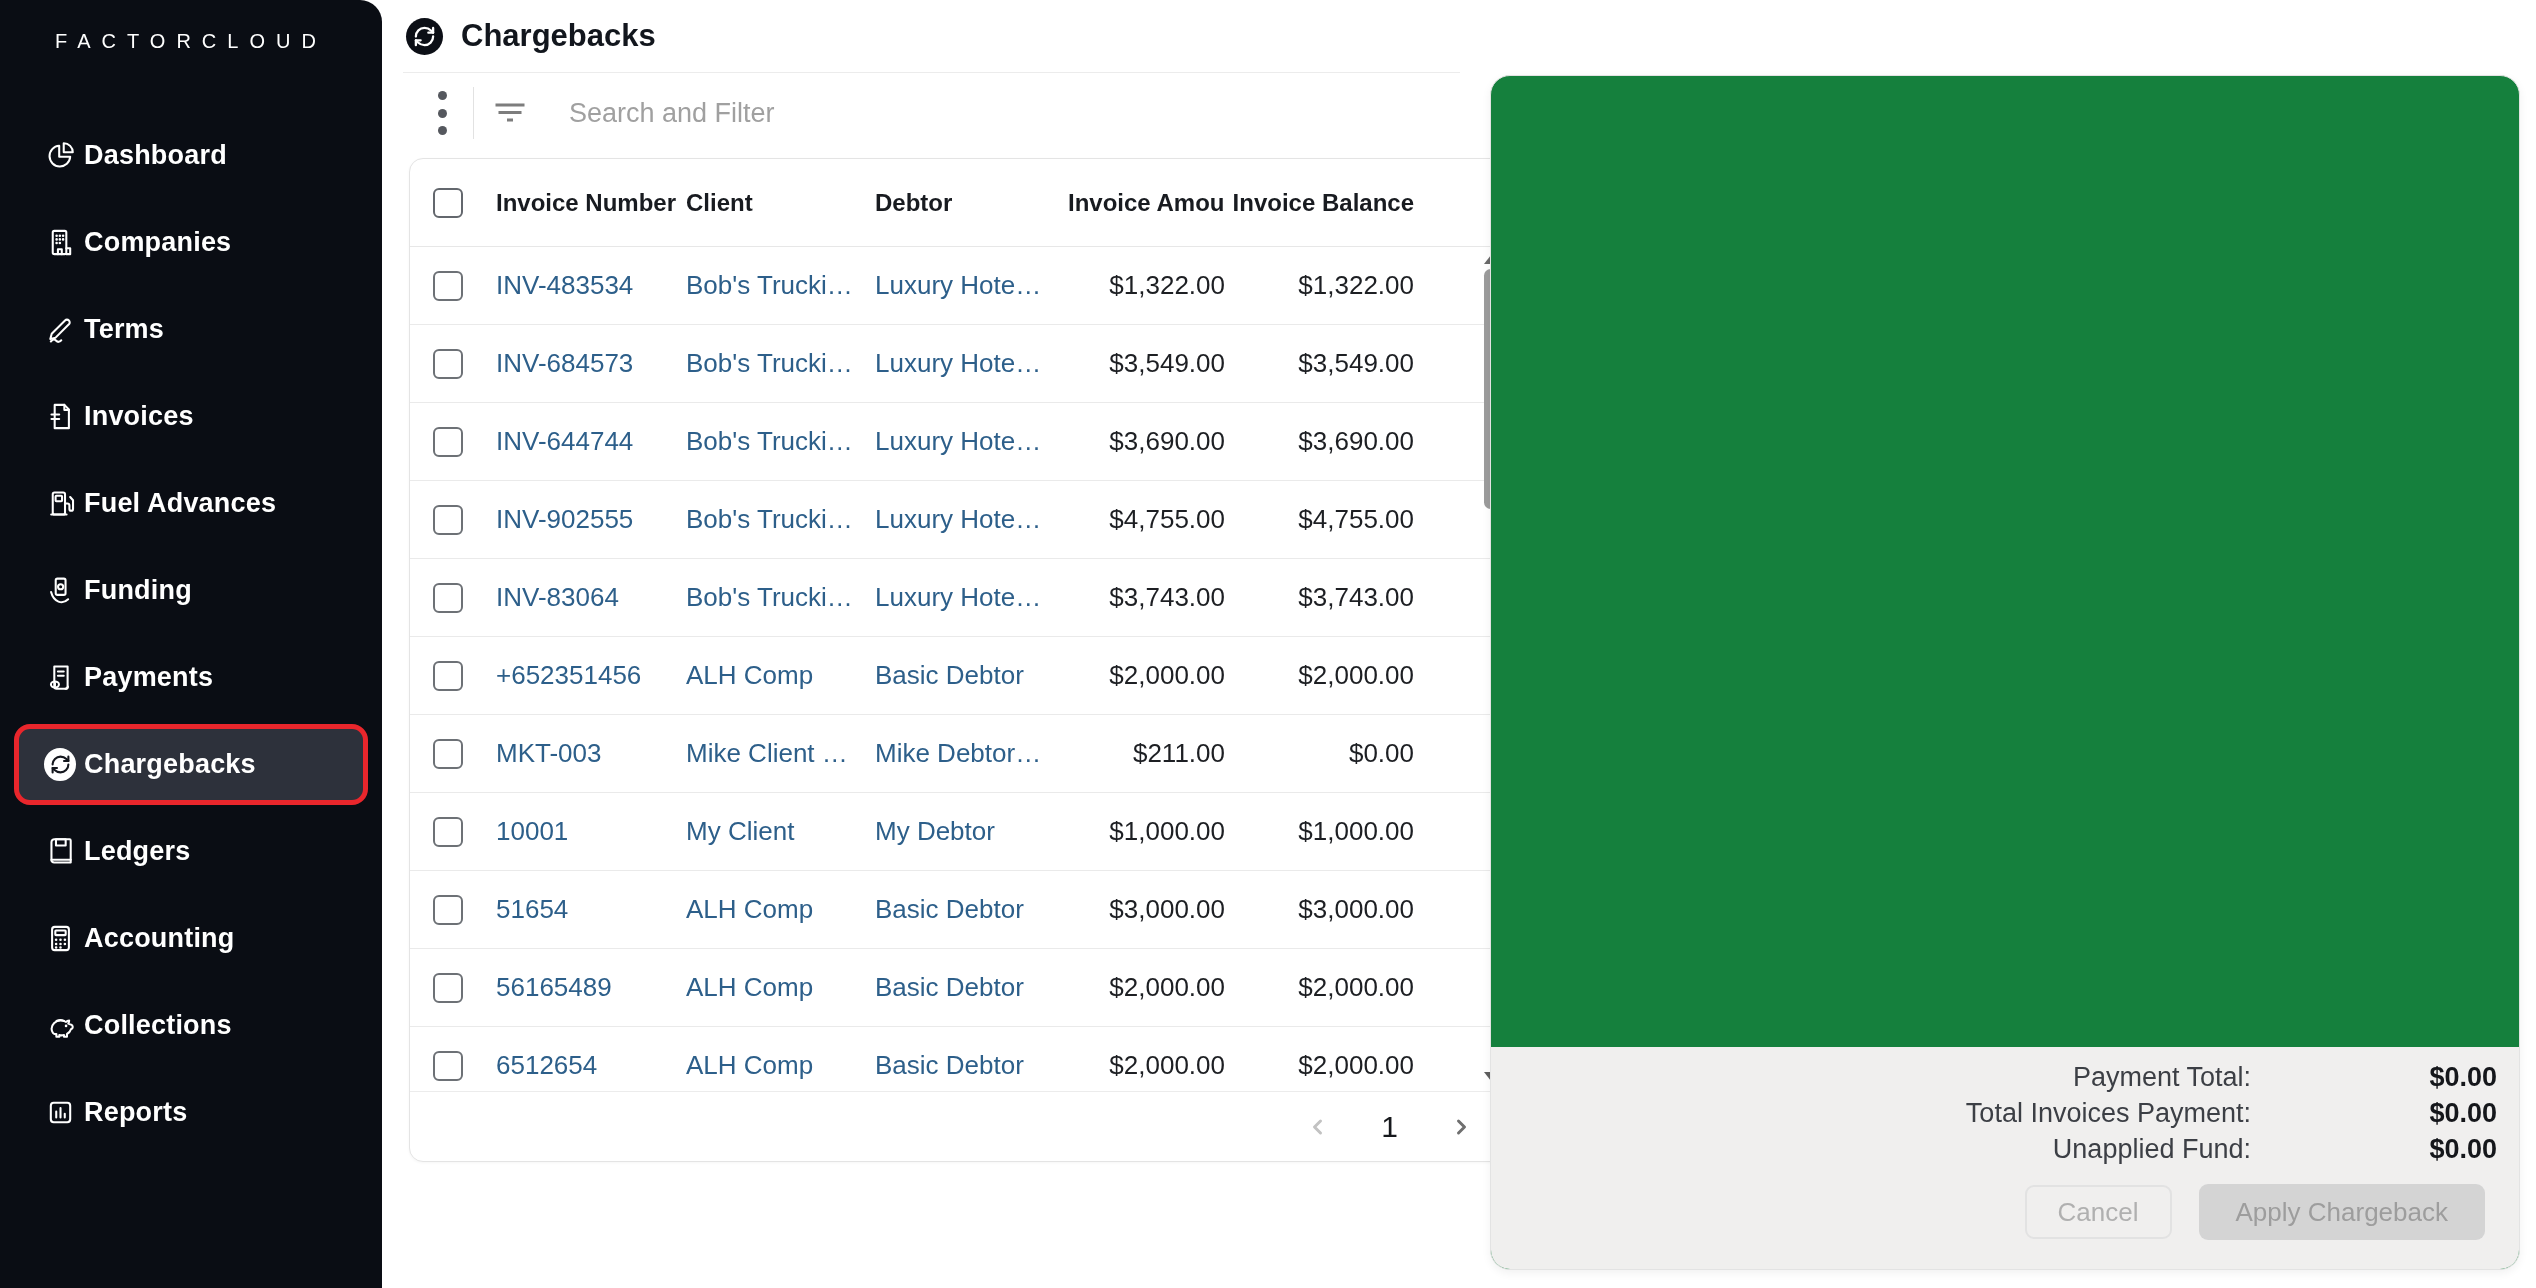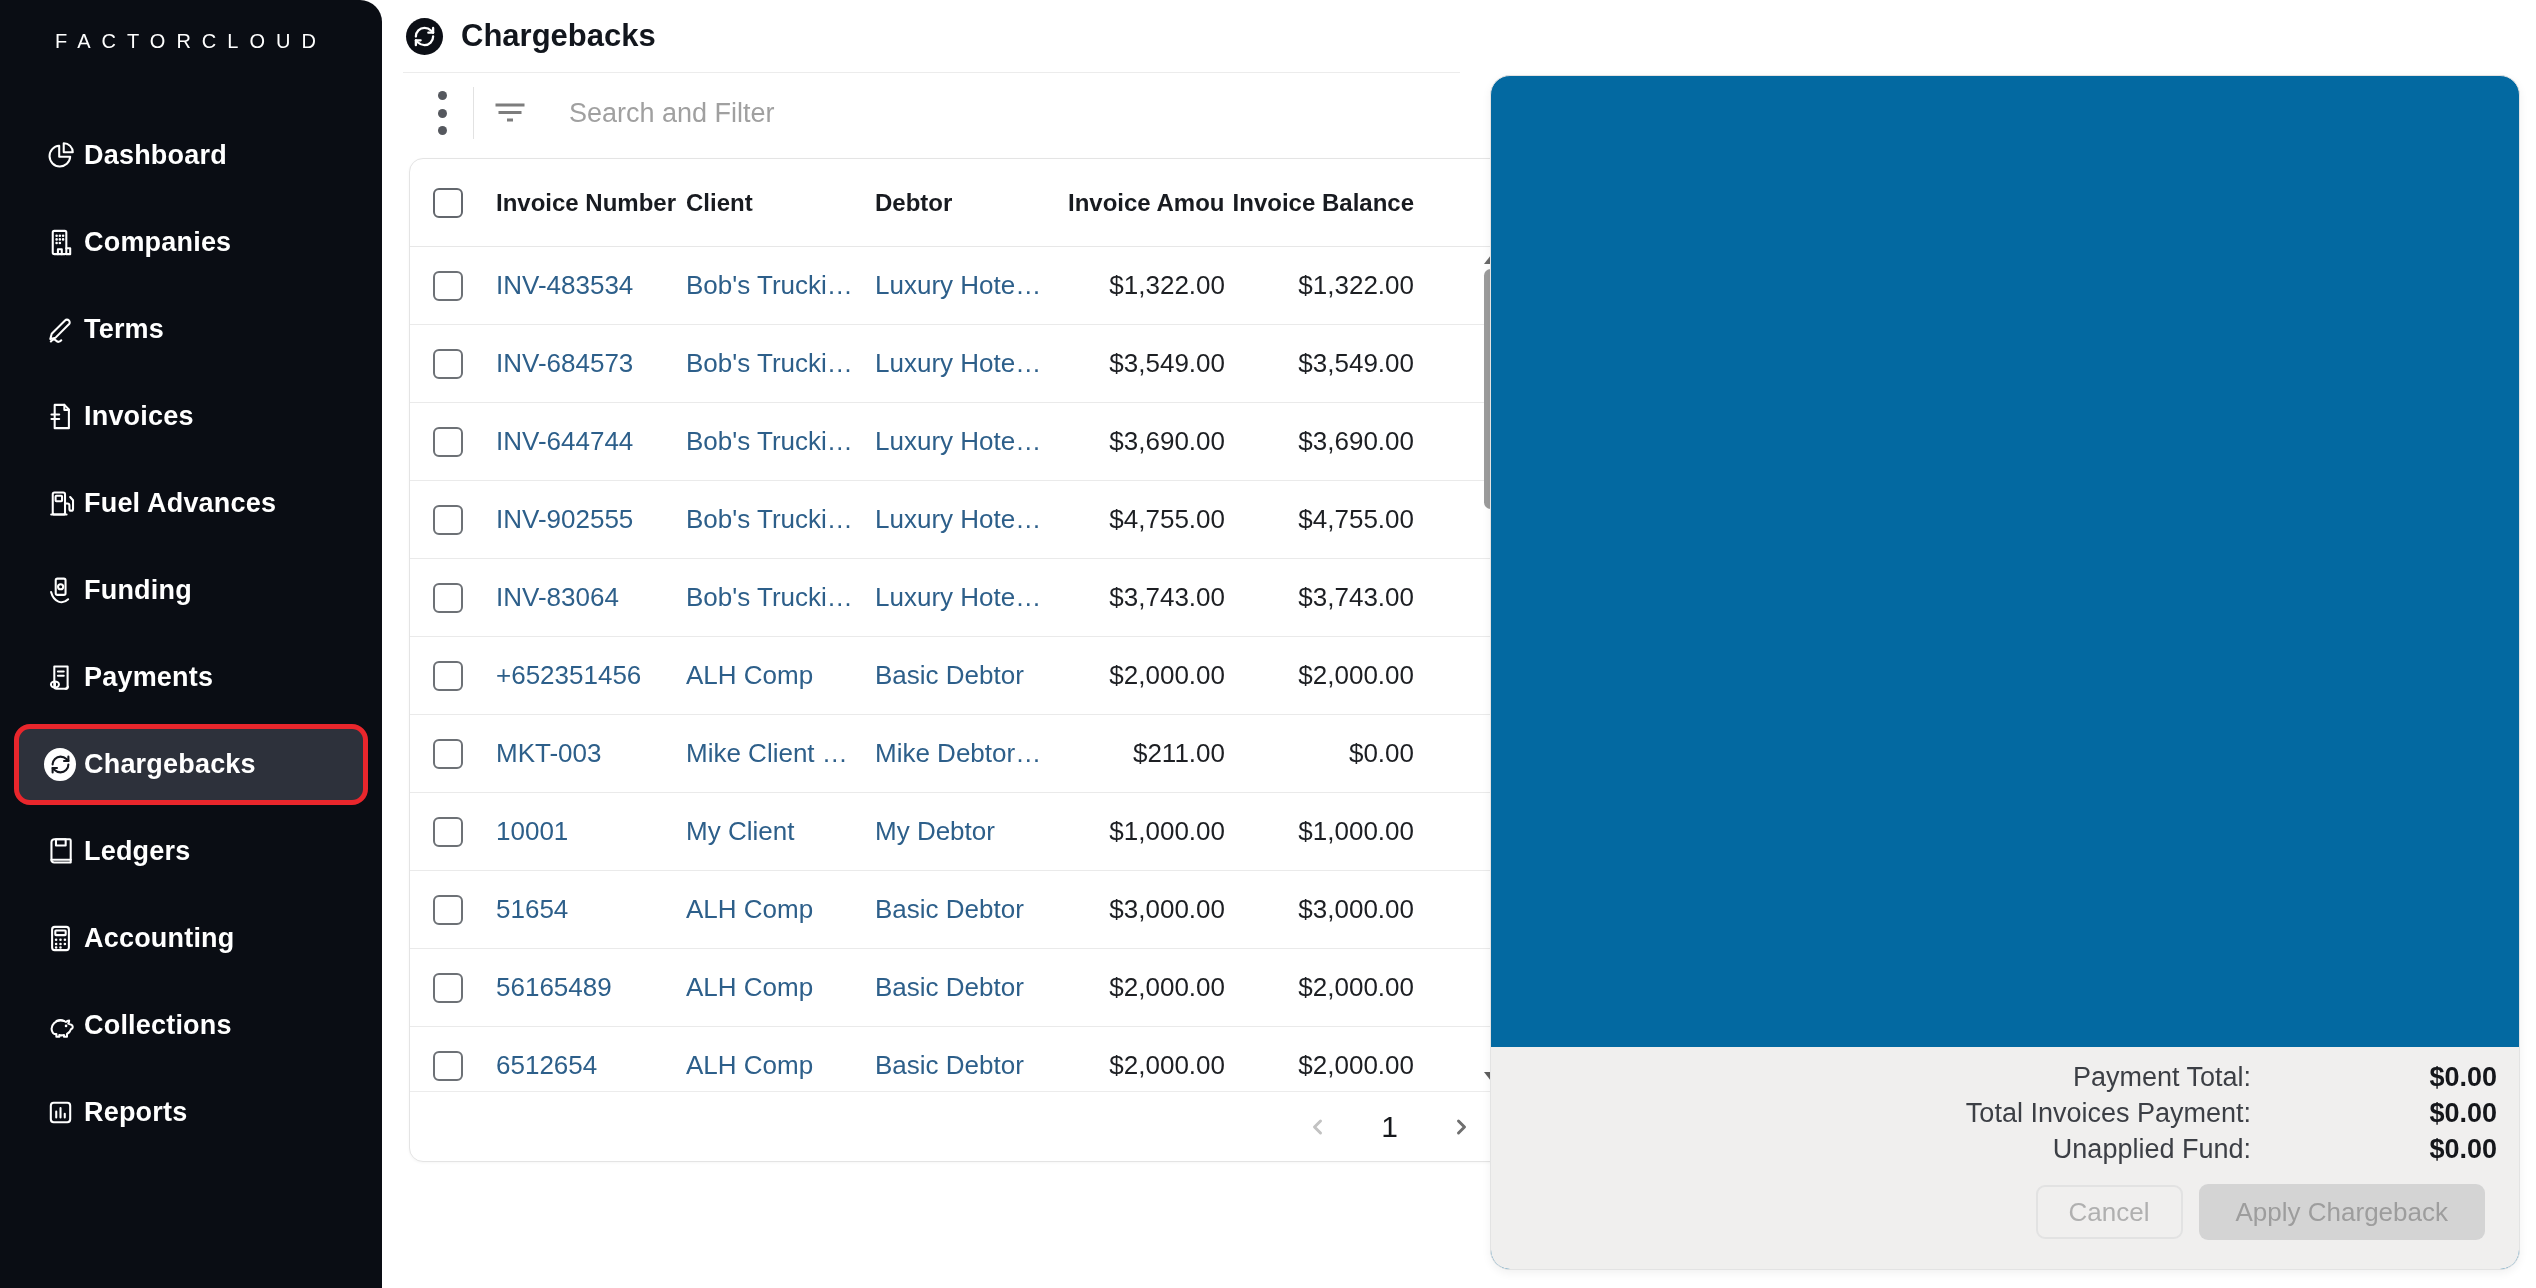--- a/index.html
+++ b/index.html
@@ -78,30 +78,30 @@
     border-top:9px solid #5f5f5f; }
 
   .pagination { height:70px; display:flex; align-items:center; justify-content:flex-end;
     padding-right:26px; border-top:1px solid #ececec; }
   .page-btn { width:34px; height:34px; display:flex; align-items:center; justify-content:center;
     cursor:pointer; background:none; border:none; }
   .page-num { font-size:30px; color:#16181c; margin:0 46px; }
 
   
   .detail-card { position:absolute; left:1490px; top:75px; width:1030px; height:1195px;
-    background:#0369a1; border:1px solid #e3e3e3; border-radius:20px;
+    background:#15803d; border:1px solid #e3e3e3; border-radius:20px;
     box-shadow:0 3px 10px rgba(0,0,0,.06); display:flex; flex-direction:column; overflow:hidden; }
   .panel-body { flex:1; }
   .panel-footer { height:222px; background:#f0efee; padding:12px 22px 0 0; }
   .summary-line { display:flex; justify-content:flex-end; align-items:center; height:36px;
     font-size:27px; }
   .summary-label { color:#3c3f45; }
   .summary-value { min-width:246px; text-align:right; font-weight:700; color:#15171b; }
   .btn-row { display:flex; justify-content:flex-end; align-items:center; margin-top:17px;
-    padding-right:12px; gap:16px; }
+    padding-right:12px; gap:27px; }
   .btn-cancel { height:54px; padding:0 31px; border:2px solid #e2e2e2; border-radius:9px;
     background:transparent; color:#b0b0b0; font-size:26px; cursor:pointer;
     font-family:"Liberation Sans",sans-serif; }
   .btn-apply { height:56px; padding:0 37px; border:none; border-radius:9px;
     background:#d4d4d4; color:#9d9d9d; font-size:26px; cursor:not-allowed;
     font-family:"Liberation Sans",sans-serif; }
 </style>
 </head>
 <body>
 

